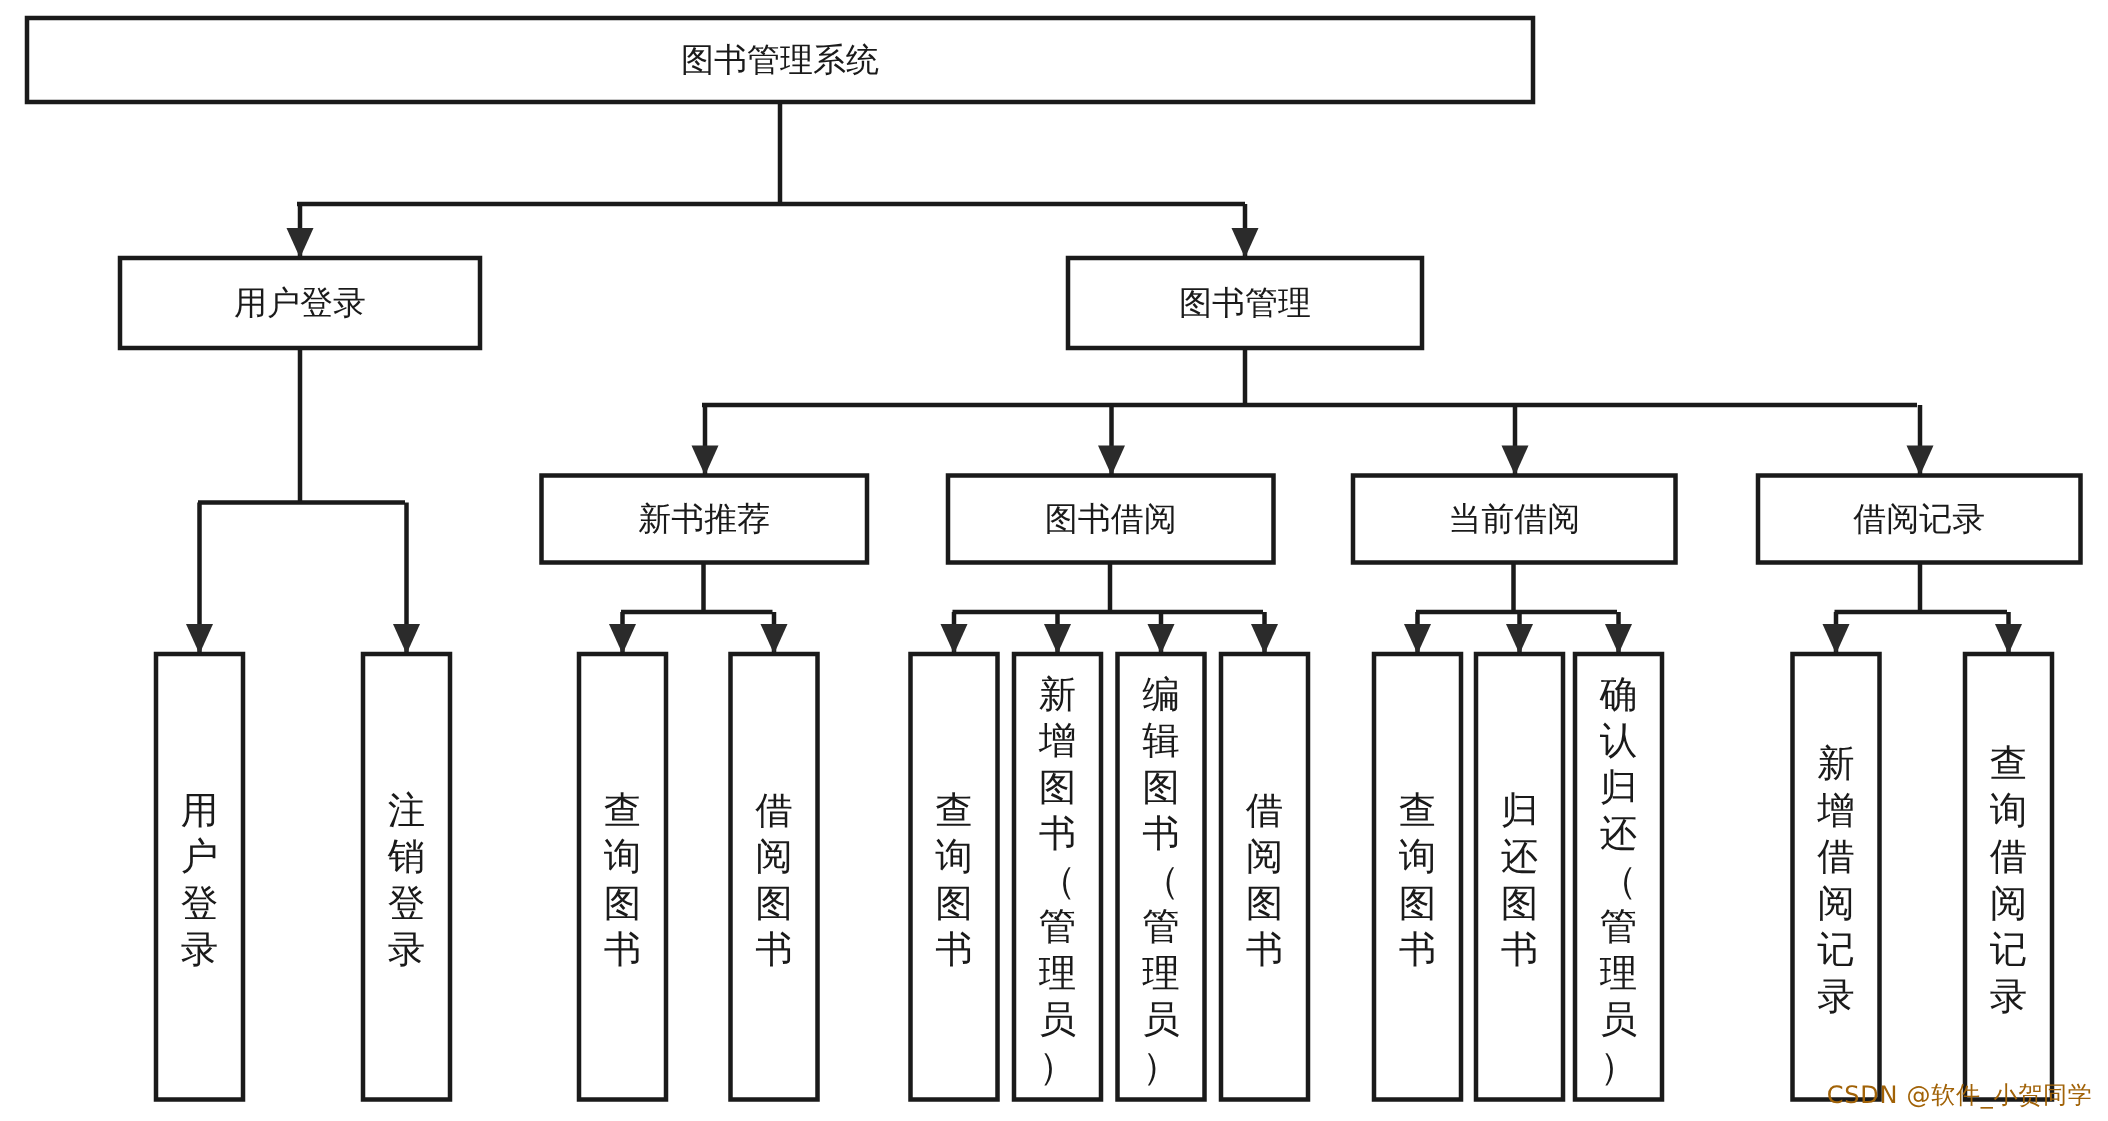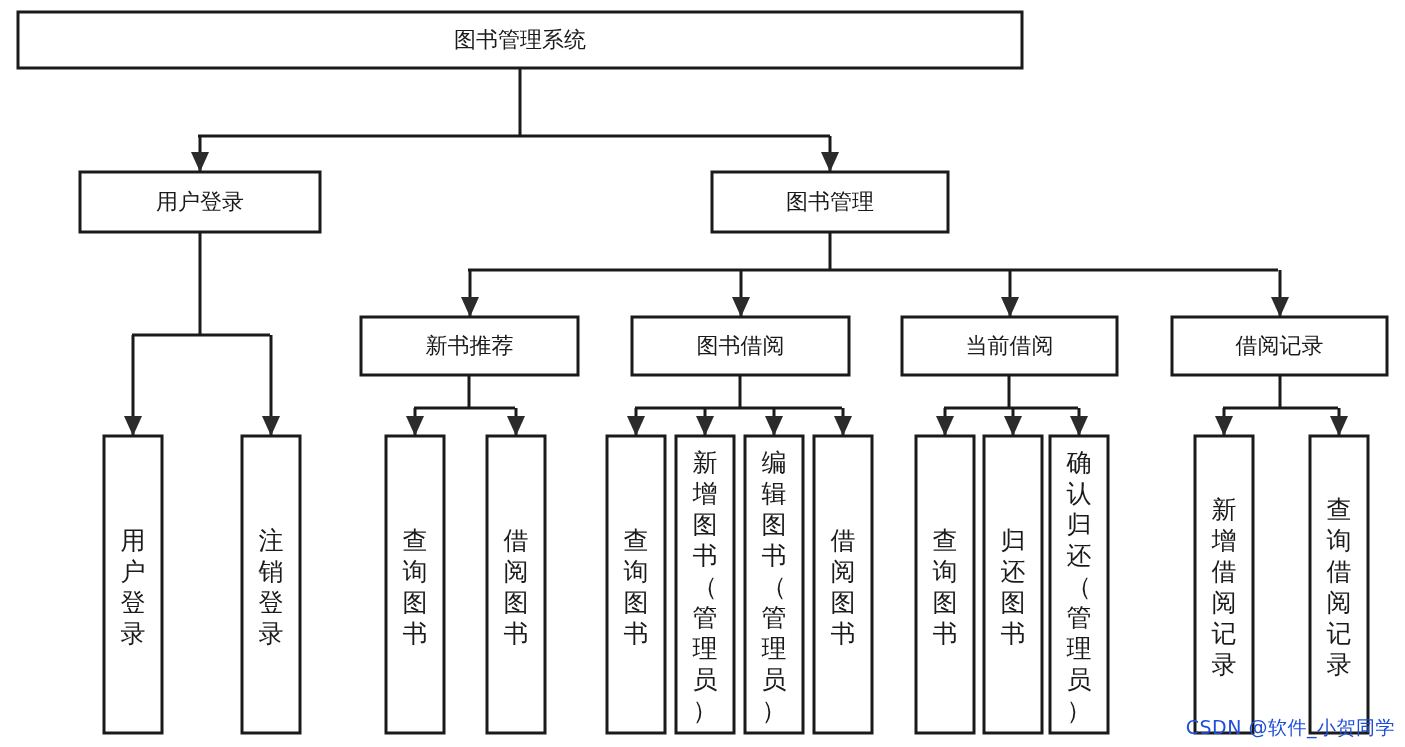--- a/index.html
+++ b/index.html
@@ -52,22 +52,22 @@
   }
   .arrowhead {
     fill: #2b2b2b;
     stroke: none;
   }
   .watermark-text {
     position: absolute;
     right: 10px;
     bottom: 6px;
     font-family: "DejaVu Sans", "Liberation Sans", sans-serif;
-    font-size: 19px;
-    color: #1d4ed8;
+    font-size: 16px;
+    color: #a16207;
     letter-spacing: 0.5px;
     white-space: nowrap;
   }
 </style>
 </head>
 <body>
 
 <div id="diagram-root">
   <svg class="diagram-canvas" viewBox="0 0 1405 747" aria-hidden="false">
     <g id="layer-connectors">

